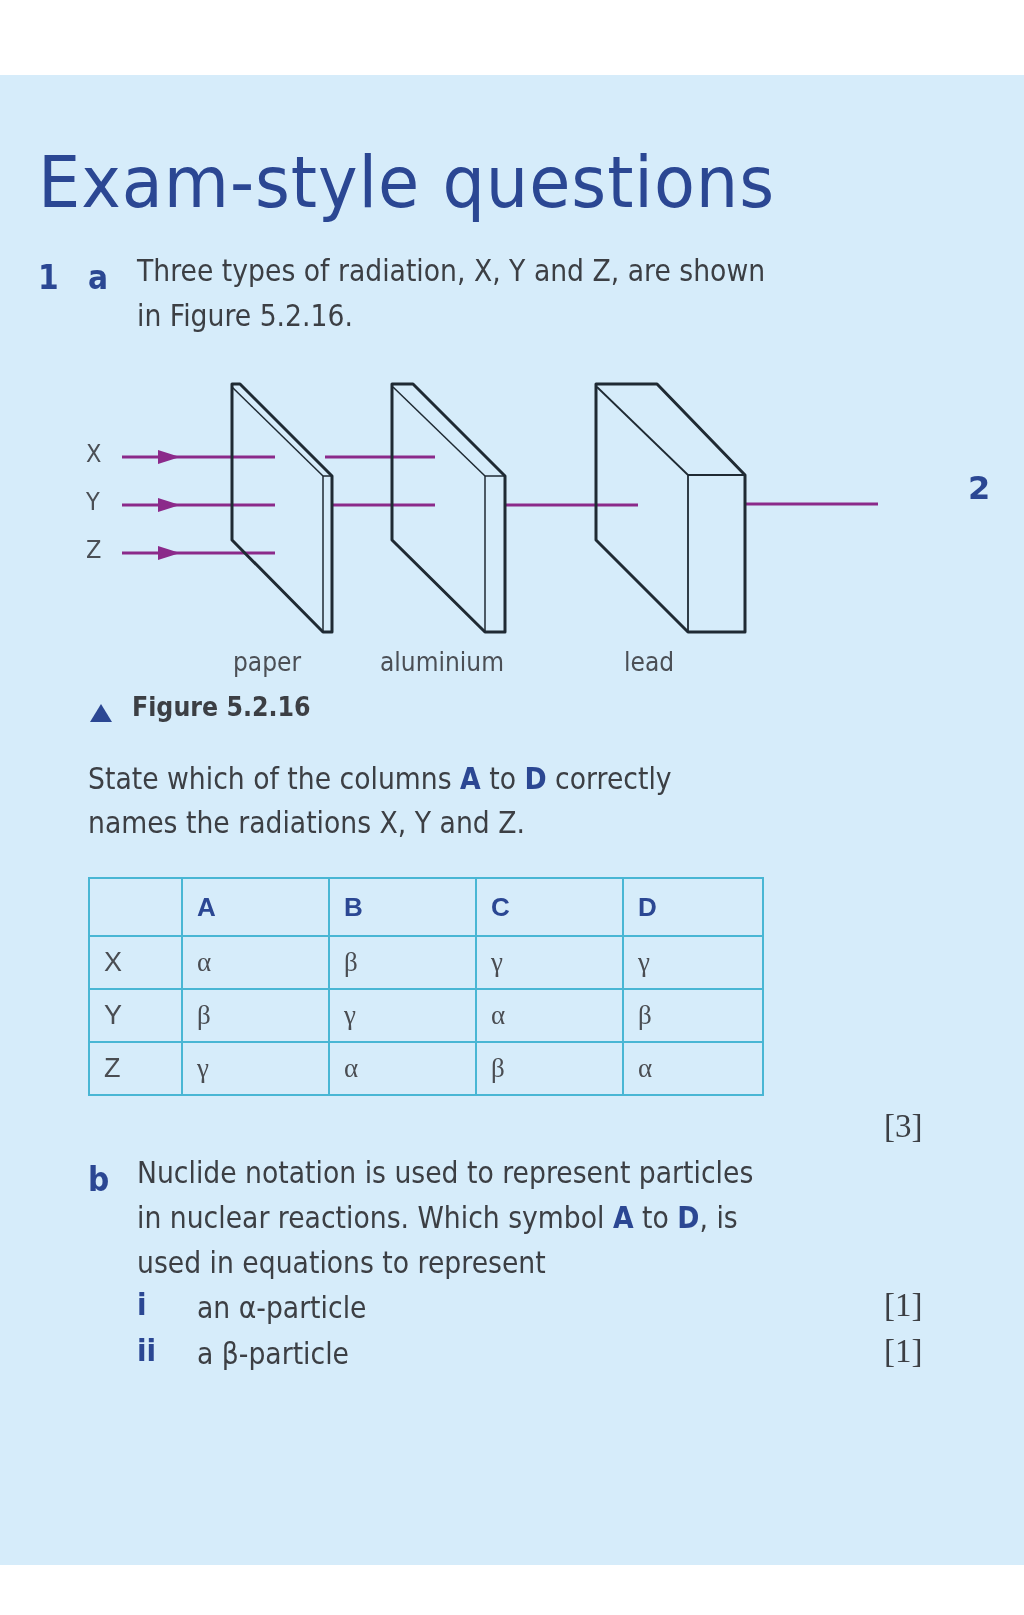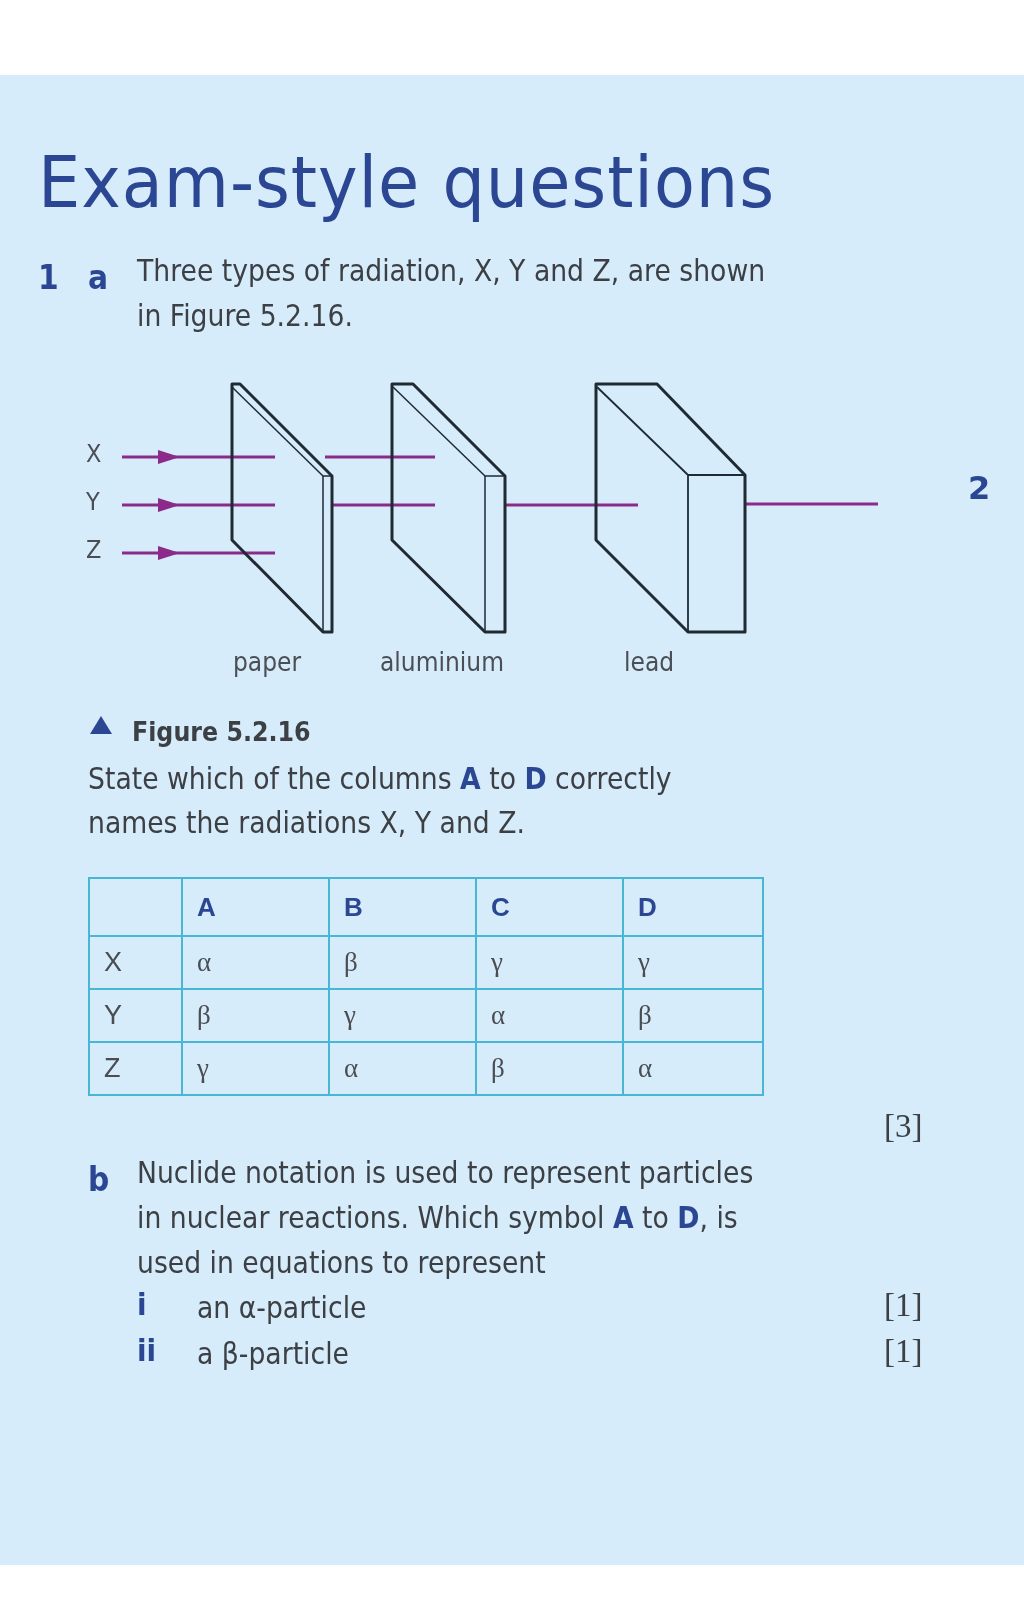--- a/index.html
+++ b/index.html
@@ -33,21 +33,21 @@
   .diagram { position: absolute; left: 0; top: 360px; }
   .side-number {
     position: absolute; left: 968px; top: 469px; font-size: 32px; font-weight: bold;
     color: #2b4793; font-family: "DejaVu Sans", sans-serif;
   }
   .fig-label {
     position: absolute; font-size: 26px; color: #4b4f55;
     font-family: "DejaVu Sans", sans-serif; transform: scaleX(0.9); transform-origin: left top;
   }
   .caption {
-    position: absolute; left: 90px; top: 716px; display: flex; align-items: flex-start;
+    position: absolute; left: 90px; top: 691px; display: flex; align-items: flex-end;
   }
   .caption-tri {
     width: 0; height: 0; border-left: 11px solid transparent; border-right: 11px solid transparent;
     border-bottom: 18px solid #2b4793; margin-right: 20px;
   }
   .caption-text {
     font-size: 27px; font-weight: bold; color: #3c3f44;
     font-family: "DejaVu Sans", sans-serif; transform: scaleX(0.88); transform-origin: left center;
   }
   table.answers {

